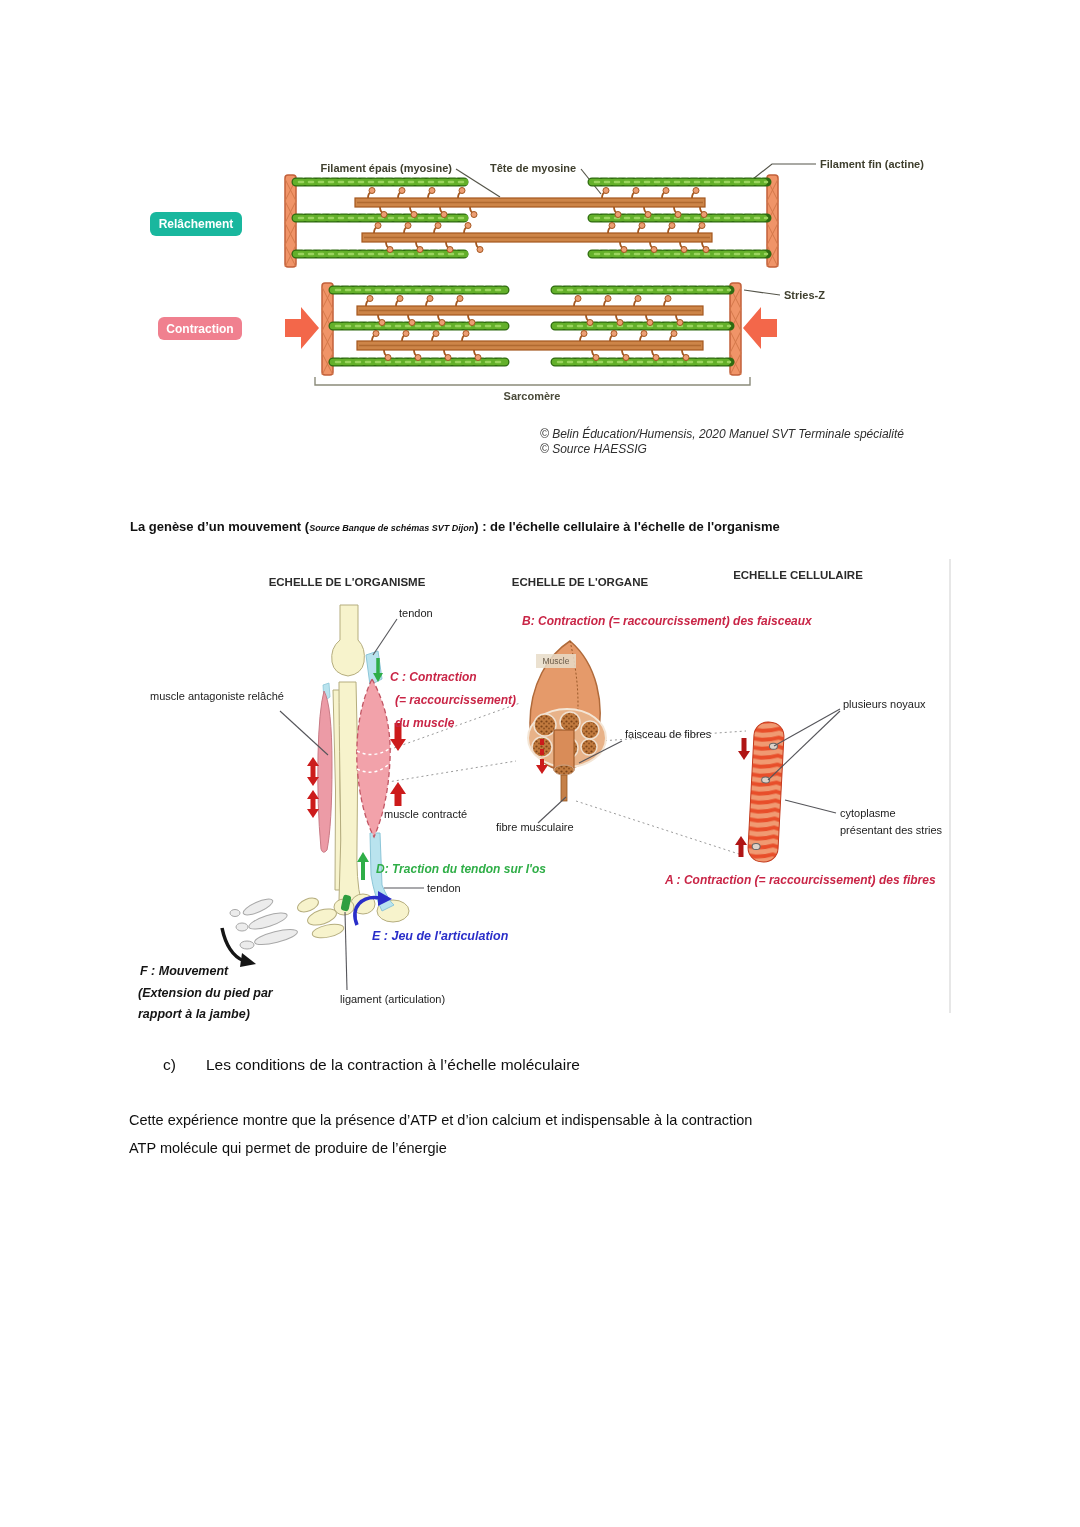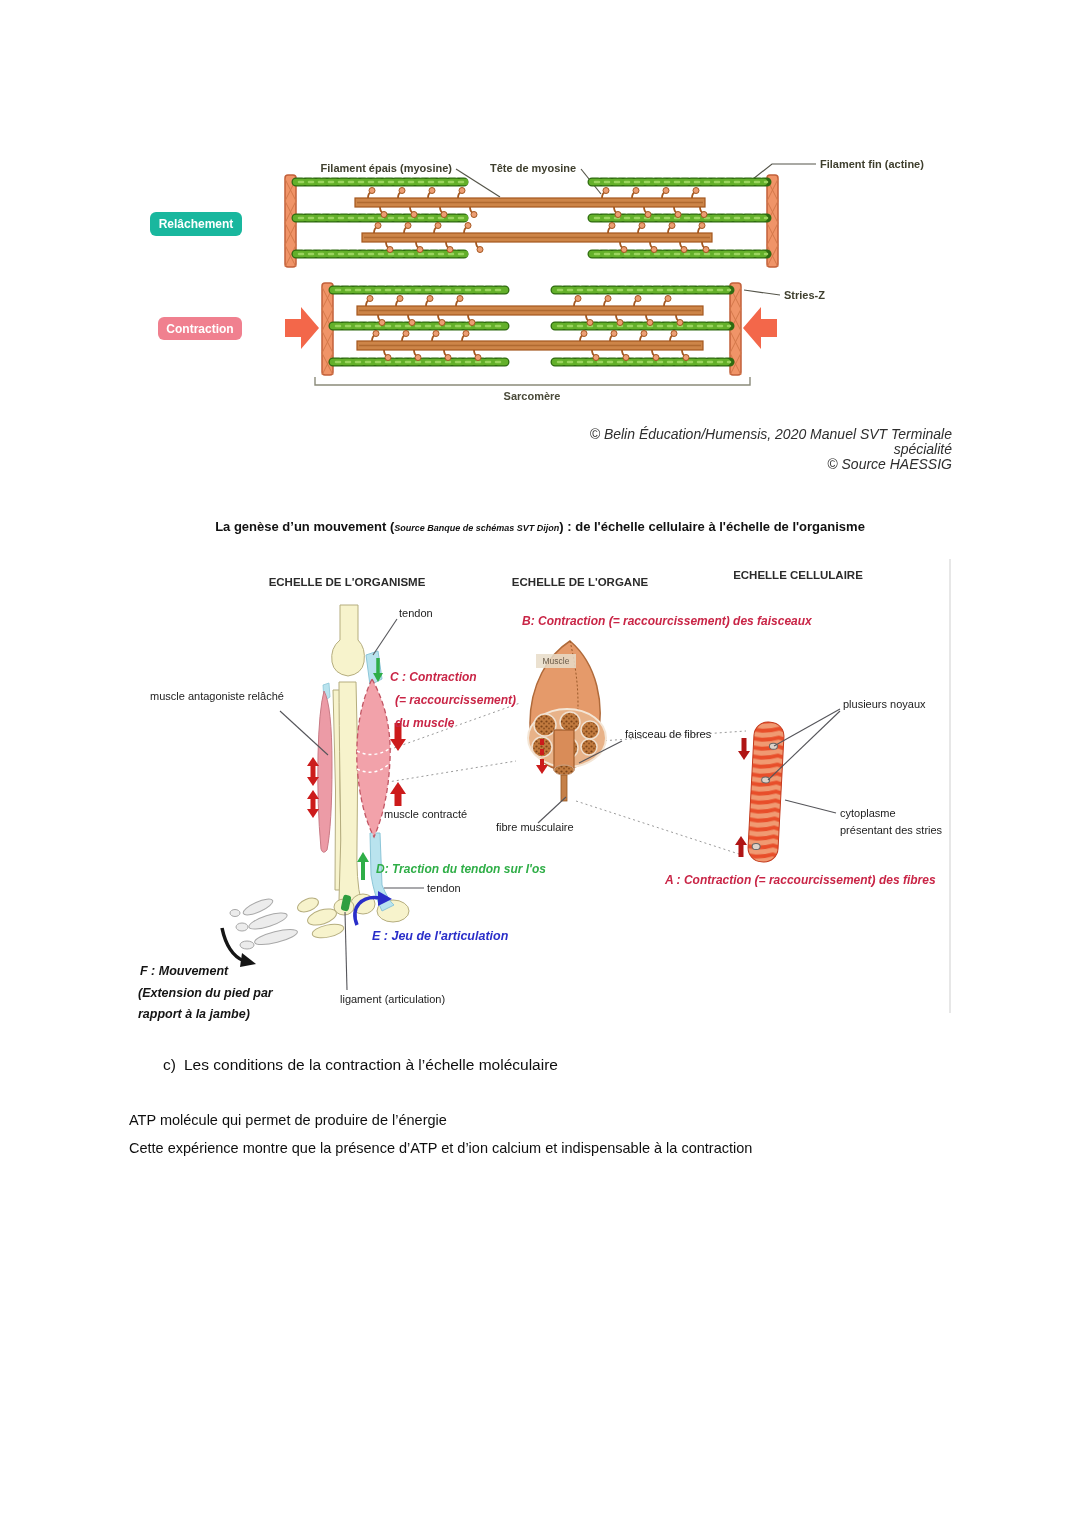--- a/index.html
+++ b/index.html
@@ -6,41 +6,41 @@
   body{width:1080px;height:1527px;background:#fff;position:relative;
        font-family:"Liberation Sans",sans-serif;overflow:hidden}
   .abs{position:absolute}
   
   #fig1{left:140px;top:145px}
   #fig1 text{font-family:"Liberation Sans",sans-serif}
   .lbl{font-size:11px;fill:#3f3f2e;font-weight:600}
   .badge-txt{font-size:12px;fill:#ffffff;font-weight:bold}
   .sarctxt{font-size:11px;fill:#4a4a3a;font-weight:600}
   
-  #credits{top:427px;left:540px;width:412px;text-align:right;
-           font-size:14px;font-style:italic;color:#2e2e2e;line-height:15px}
-  
-  #fig2-title{top:517px;left:130px;width:820px;text-align:center;color:#111}
+  #credits{top:427px;left:540px;width:412px;text-align:left;
+           font-size:12px;font-style:italic;color:#2e2e2e;line-height:15px}
+  
+  #fig2-title{top:517px;left:130px;width:820px;color:#111}
   #fig2-title .big{font-size:13px;font-weight:bold}
   #fig2-title .src{font-size:9px;font-weight:bold;font-style:italic}
   
   #fig2{left:130px;top:555px}
   #fig2 text{font-family:"Liberation Sans",sans-serif}
   .colhead{font-size:11.5px;fill:#2b2b2b;font-weight:600}
   .lbl2{font-size:11px;fill:#1c1c1c}
   .scrpt{font-family:"DejaVu Serif",serif;font-style:italic;font-weight:bold}
   .scR{font-size:12px;fill:#c92546}
   .scG{font-size:12px;fill:#2fae47}
   .scB{font-size:12.5px;fill:#2a2ec9}
   .scK{font-size:12.5px;fill:#151515}
   .muscletag{font-size:8.5px;fill:#6a5a48}
   
   #heading{top:1056px;left:163px;display:flex;color:#0f0f0f;font-size:15.5px}
   #heading .mk{width:20px}
-  #heading .tx{margin-left:1px}
+  #heading .tx{margin-left:23px}
   #paras{top:1106px;left:129px;width:840px;font-size:14.5px;color:#0f0f0f;line-height:28px}
 </style>
 </head>
 <body>
 
 <svg id="fig1" class="abs" width="830" height="260" viewBox="0 0 830 260">
   <defs>
     <g id="hU">
         <path d="M0,0C0,-3 1,-5 3,-6" stroke="#a4571f" stroke-width="1.8" fill="none"></path>
         <circle cx="4" cy="-7.5" r="3" fill="#ec9e74" stroke="#a4571f" stroke-width="1"></circle>
@@ -374,15 +374,15 @@
   <text class="scrpt scK" x="10" y="420">F : Mouvement</text>
   <text class="scrpt scK" x="8" y="442">(Extension du pied par</text>
   <text class="scrpt scK" x="8" y="463">rapport à la jambe)</text>
 </svg>
 
 <div id="heading" class="abs">
   <span class="mk">c)</span>
   <span class="tx">Les conditions de la contraction à l’échelle moléculaire</span>
 </div>
 <div id="paras" class="abs">
+  <div>Cette expérience montre que la présence d’ATP et d’ion calcium et indispensable à la contraction</div>
   <div>ATP molécule qui permet de produire de l’énergie</div>
-  <div>Cette expérience montre que la présence d’ATP et d’ion calcium et indispensable à la contraction</div>
 </div>
 
 </body></html>

